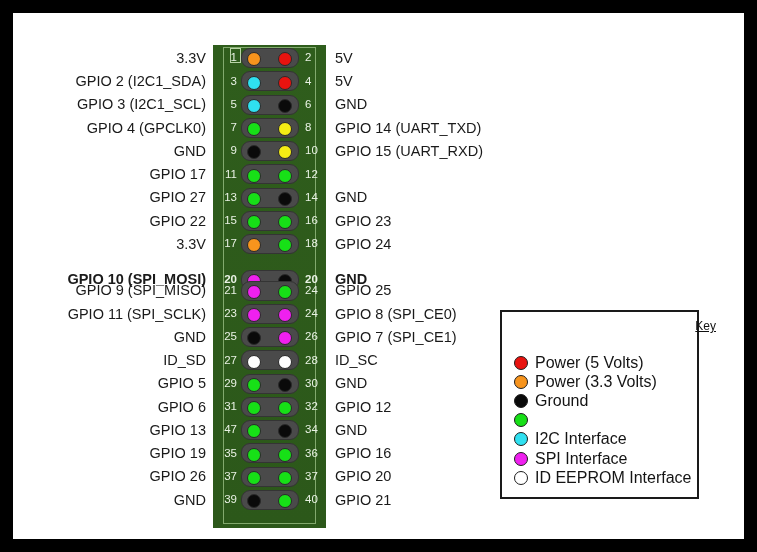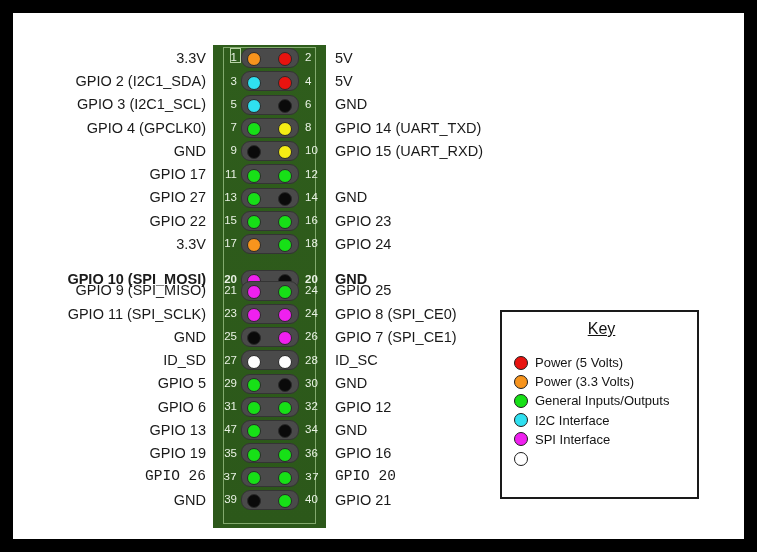--- a/index.html
+++ b/index.html
@@ -149,24 +149,24 @@
     top: 297px;
     width: 199px;
     height: 189px;
     background: #ffffff;
     border: 2px solid #1a1a1a;
     box-sizing: border-box;
   }
   #key-title {
     position: absolute;
     top: 7px;
-    left: 0;
+    left: 15px;
     width: 199px;
-    text-align: center;
-    font-size: 16px;
+    text-align: right;
+    font-size: 12px;
     color: #111;
     text-decoration: underline;
     line-height: 1.2;
   }
   #key-list {
     position: absolute;
     top: 41px;
     left: 12px;
     width: 180px;
   }
@@ -179,21 +179,21 @@
   .key-swatch {
     width: 14px;
     height: 14px;
     border-radius: 50%;
     border: 1.3px solid #1d1d1d;
     box-sizing: border-box;
     flex: 0 0 auto;
     margin-right: 7px;
   }
   .key-label {
-    font-size: 13px;
+    font-size: 16px;
     color: #141414;
     white-space: nowrap;
     line-height: 1;
   }
 </style>
 </head>
 <body>
 
 <div id="page">
   <div id="frame">
@@ -377,21 +377,21 @@
           <div class="row" style="top: 414.75px;">
             <div class="lbl-left">GPIO 19</div>
             <div class="num-left">35</div>
             <div class="housing">
               <div class="dot a" style="background: rgb(23, 224, 23);"></div>
               <div class="dot b" style="background: rgb(23, 224, 23);"></div>
             </div>
             <div class="num-right">36</div>
             <div class="lbl-right">GPIO 16</div>
           </div>
-          <div class="row" style="top: 438px; font-family: Liberation Mono, monospace;">
+          <div class="row" style="top: 438px;">
             <div class="lbl-left">GPIO 26</div>
             <div class="num-left">37</div>
             <div class="housing">
               <div class="dot a" style="background: rgb(23, 224, 23);"></div>
               <div class="dot b" style="background: rgb(23, 224, 23);"></div>
             </div>
             <div class="num-right">37</div>
             <div class="lbl-right">GPIO 20</div>
           </div>
           <div class="row" style="top: 461.25px;">
@@ -412,31 +412,35 @@
       <div id="key-list">
           <div class="key-item">
             <div class="key-swatch" style="background: rgb(232, 19, 15);"></div>
             <div class="key-label">Power (5 Volts)</div>
           </div>
           <div class="key-item">
             <div class="key-swatch" style="background: rgb(247, 148, 29);"></div>
             <div class="key-label">Power (3.3 Volts)</div>
           </div>
           <div class="key-item">
+            <div class="key-swatch" style="background: rgb(10, 10, 10);"></div>
+            <div class="key-label">Ground</div>
+          </div>
+          <div class="key-item">
             <div class="key-swatch" style="background: rgb(23, 224, 23);"></div>
-            <div class="key-label">General Inputs/Outputs</div>
           </div>
           <div class="key-item">
             <div class="key-swatch" style="background: rgb(47, 224, 240);"></div>
             <div class="key-label">I2C Interface</div>
           </div>
           <div class="key-item">
             <div class="key-swatch" style="background: rgb(239, 32, 239);"></div>
             <div class="key-label">SPI Interface</div>
           </div>
           <div class="key-item">
             <div class="key-swatch" style="background: rgb(255, 255, 255);"></div>
+            <div class="key-label">ID EEPROM Interface</div>
           </div>
         </div>
     </div>
 
   </div>
 </div>
 
 </body></html>

